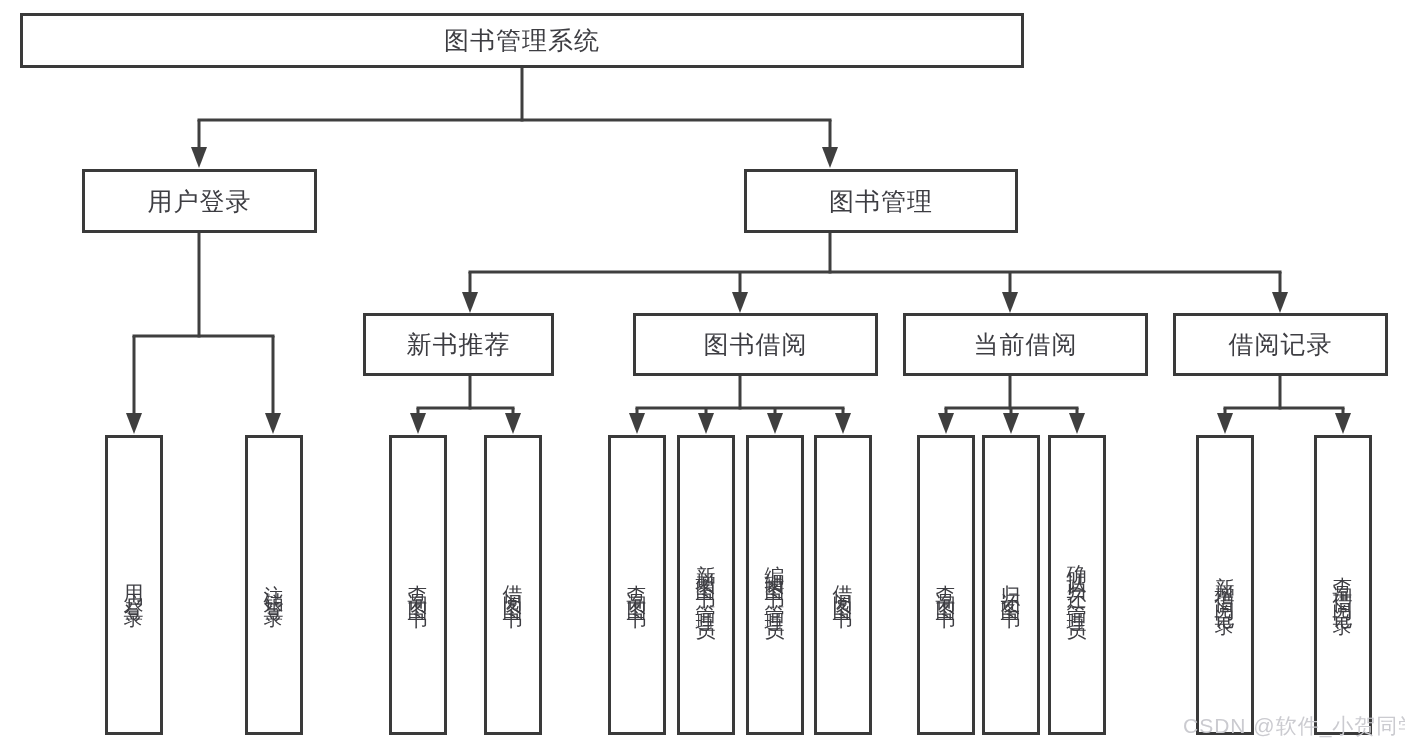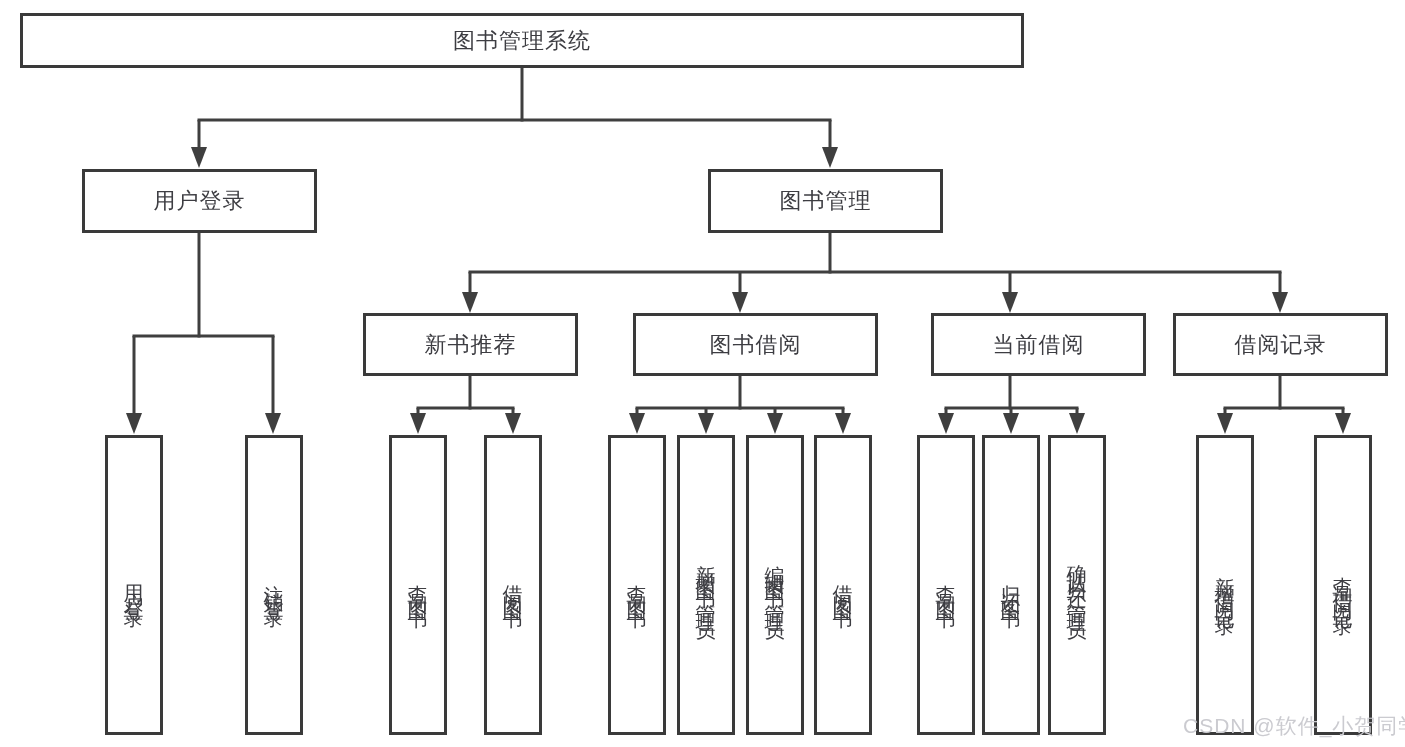--- a/index.html
+++ b/index.html
@@ -26,42 +26,42 @@
     position: absolute;
     box-sizing: border-box;
     border: 3px solid #3a3a3a;
     background: #ffffff;
     display: flex;
     align-items: center;
     justify-content: center;
     color: #3d3d42;
   }
   .box.h {
-    font-size: 22px;
+    font-size: 25px;
     letter-spacing: 1px;
     white-space: nowrap;
   }
   .box.v span {
     writing-mode: vertical-lr;
     text-orientation: mixed;
     font-size: 20px;
     letter-spacing: 8px;
     line-height: 1.1;
     white-space: nowrap;
     color: #3d3d42;
   }
   
   .n-root   { left: 20px;   top: 13px;  width: 1004px; height: 55px; }
   
   .n-login  { left: 82px;   top: 169px; width: 235px;  height: 64px; }
-  .n-mgmt   { left: 708px;  top: 169px; width: 235px;  height: 64px; }
-  
-  .n-new    { left: 363px;  top: 313px; width: 215px;  height: 63px; }
+  .n-mgmt   { left: 744px;  top: 169px; width: 274px;  height: 64px; }
+  
+  .n-new    { left: 363px;  top: 313px; width: 191px;  height: 63px; }
   .n-borrow { left: 633px;  top: 313px; width: 245px;  height: 63px; }
-  .n-cur    { left: 931px;  top: 313px; width: 215px;  height: 63px; }
+  .n-cur    { left: 903px;  top: 313px; width: 245px;  height: 63px; }
   .n-rec    { left: 1173px; top: 313px; width: 215px;  height: 63px; }
   
   .leaf     { top: 435px; width: 58px; height: 300px; }
   .l-g1a { left: 105px; }  .l-g1b { left: 245px; }
   .l-g2a { left: 389px; }  .l-g2b { left: 484px; }
   .l-g3a { left: 608px; }  .l-g3b { left: 677px; }
   .l-g3c { left: 746px; }  .l-g3d { left: 814px; }
   .l-g4a { left: 917px; }  .l-g4b { left: 982px; }
   .l-g4c { left: 1048px; }
   .l-g5a { left: 1196px; } .l-g5b { left: 1314px; }

